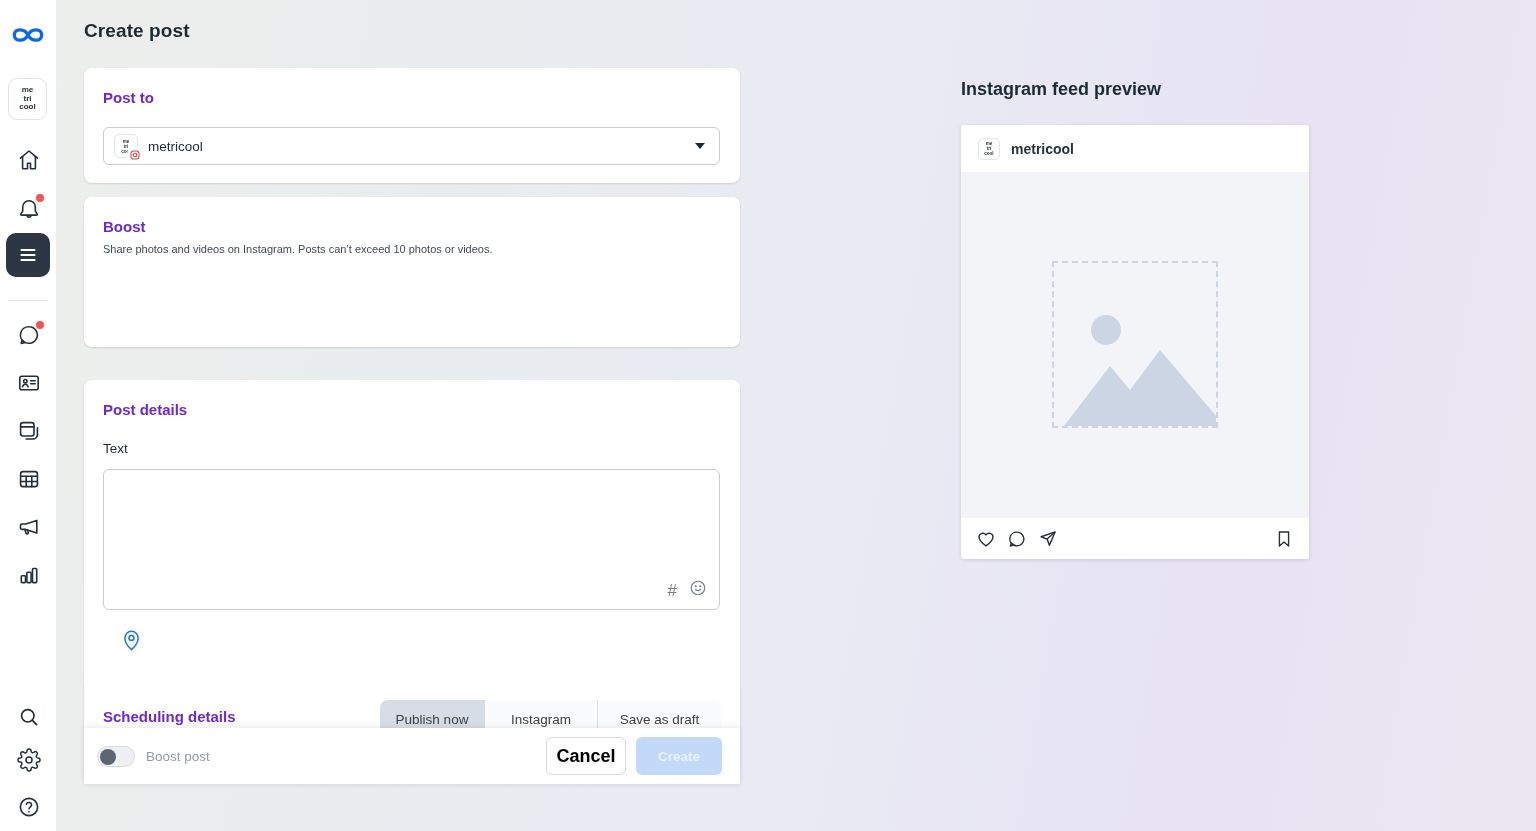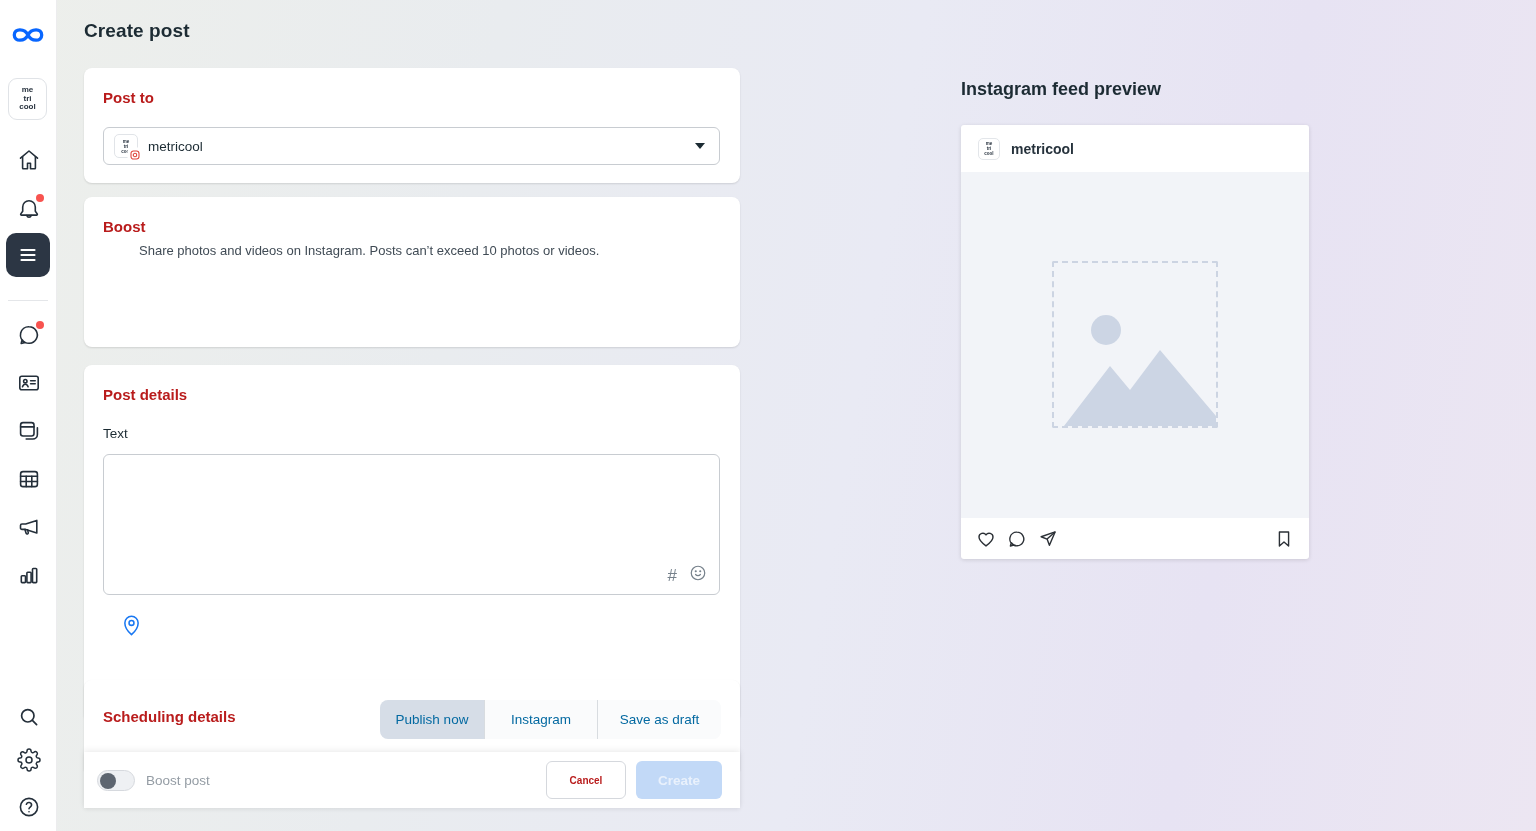--- a/index.html
+++ b/index.html
@@ -18,66 +18,66 @@
   .nav svg { display:block; }
   .nav-selected { position:absolute; left:6px; width:44px; height:44px; background:#2c3644; border:none;
     border-radius:10px; cursor:pointer; display:flex; align-items:center; justify-content:center; }
   .side-divider { position:absolute; left:8px; top:300px; width:40px; height:1px; background:#e4e6e9; }
   .dot { position:absolute; width:8px; height:8px; border-radius:50%; background:#f8534f; }
 
   
   .page-title { position:absolute; left:84px; top:20px; font-size:19px; font-weight:700; color:#1c2b33; letter-spacing:.1px; }
   .card { position:absolute; left:84px; width:656px; background:#ffffff; border-radius:8px;
     box-shadow:0 1px 2px rgba(0,0,0,.12); }
-  .card-title { position:absolute; left:19px; top:21px; font-size:15px; font-weight:700; color:#b91c1c; }
+  .card-title { position:absolute; left:19px; top:21px; font-size:15px; font-weight:700; color:#6d28d9; }
 
   .select { position:absolute; left:19px; top:59px; width:617px; height:38px; border:1px solid #c8ccd1;
     border-radius:6px; background:#fff; display:flex; align-items:center; padding:0 14px 0 10px; cursor:pointer; }
   .mini-avatar { position:relative; width:24px; height:24px; border:1px solid #e1e4e8; border-radius:5px;
     display:flex; flex-direction:column; align-items:center; justify-content:center; font-size:4.5px;
     line-height:5px; font-weight:700; color:#27323e; background:#fff; }
   .ig-badge { position:absolute; right:-4px; bottom:-4px; width:12px; height:12px; background:#fff; border-radius:3px;
     box-shadow:0 0 0 1.5px #fff; display:flex; align-items:center; justify-content:center; }
   .select-label { margin-left:10px; font-size:13.5px; color:#1c2b33; }
   .caret { width:0; height:0; border-left:5px solid transparent; border-right:5px solid transparent;
     border-top:6px solid #1c2b33; margin-left:auto; }
 
-  .media-desc { position:absolute; left:19px; top:46px; font-size:13px; color:#404b55;margin-left:36px; }
+  .media-desc { position:absolute; left:19px; top:46px; font-size:11px; color:#404b55; }
   .btn-row { position:absolute; left:19px; top:92px; display:flex; gap:13px; }
   .btn { display:flex; align-items:center; gap:9px; height:37px; padding:0 15px; background:#fff;
     border:1px solid #d5d9de; border-radius:8px; font-size:13.5px; font-weight:700; color:#1c2b33;
     font-family:inherit; cursor:pointer; }
   .btn .caret-sm { width:0; height:0; border-left:4.5px solid transparent; border-right:4.5px solid transparent;
     border-top:5.5px solid #1c2b33; }
   .v-glyph { font-family:"DejaVu Serif",serif; font-style:italic; font-weight:700; font-size:17px; color:#111b24; line-height:1; }
 
   .text-label { position:absolute; left:19px; top:61px; font-size:13.5px; color:#1c2b33; }
   .textarea-wrap { position:absolute; left:19px; top:89px; width:617px; height:141px; border:1px solid #c8ccd1;
     border-radius:6px; background:#fff; }
   .textarea-wrap textarea { width:100%; height:100%; border:none; outline:none; resize:none; background:transparent;
     font-family:inherit; font-size:14px; padding:10px 12px; color:#1c2b33; }
   .hash-btn { position:absolute; right:42px; bottom:8px; font-size:17px; color:#76818b; background:none; border:none; cursor:pointer; font-family:inherit; }
   .emoji-btn { position:absolute; right:12px; bottom:9px; background:none; border:none; cursor:pointer; }
   .pin-btn { position:absolute; left:38px; top:248px; background:none; border:none; cursor:pointer; }
 
   .seg-group { position:absolute; left:296px; top:20px; height:39px; display:flex; border-radius:8px;
     overflow:hidden; background:#fafbfc; }
-  .seg { display:flex; align-items:center; justify-content:center; font-size:13.5px; color:#0369a1;
+  .seg { display:flex; align-items:center; justify-content:center; font-size:13.5px; color:#404040;
     background:#fafbfc; border:none; border-left:1px solid #d8dce0; cursor:pointer; font-family:inherit; }
   .seg:first-child { border-left:none; }
   .seg.selected { background:#d6dde7; font-weight:400; }
 
-  .action-bar { position:absolute; left:84px; top:752px; width:656px; height:56px; background:#ffffff;
+  .action-bar { position:absolute; left:84px; top:728px; width:656px; height:56px; background:#ffffff;
     box-shadow:0 -2px 6px rgba(0,0,0,.07), 0 2px 4px rgba(0,0,0,.05); z-index:5; }
   .toggle { position:absolute; left:13px; top:18px; width:38px; height:21px; border-radius:11px;
     background:#eef0f3; border:1px solid #d6d9de; cursor:pointer; }
   .toggle .knob { position:absolute; left:2px; top:1.5px; width:16px; height:16px; border-radius:50%; background:#5d6570; }
   .boost-label { position:absolute; left:62px; top:21px; font-size:13.5px; color:#949ca4; }
   .btn-cancel { position:absolute; left:462px; top:9px; width:80px; height:38px; background:#fff;
-    border:1px solid #d5d8dd; border-radius:6px; font-size:10px; font-weight:700; color:#b91c1c; font-family:inherit; cursor:pointer; }
+    border:1px solid #d5d8dd; border-radius:6px; font-size:18px; font-weight:700; color:#000000; font-family:inherit; cursor:pointer; }
   .btn-publish { position:absolute; left:552px; top:9px; width:86px; height:38px; background:#c2d9f7;
     border:none; border-radius:6px; font-size:13.5px; font-weight:700; color:#e9f1fc; font-family:inherit; cursor:not-allowed; }
 
   
   .preview-title { position:absolute; left:961px; top:79px; font-size:18px; font-weight:700; color:#1c2b33; }
   .preview-card { position:absolute; left:961px; top:125px; width:348px; height:434px; background:#fff;
     border-radius:3px; box-shadow:0 1px 4px rgba(0,0,0,.13); }
   .preview-header { position:absolute; left:0; top:0; width:100%; height:47px; display:flex; align-items:center; padding:0 17px; }
   .preview-avatar { width:22px; height:22px; border:1px solid #e3e6ea; border-radius:5px; display:flex;
     flex-direction:column; align-items:center; justify-content:center; font-size:4.5px; line-height:5px;
@@ -220,21 +220,21 @@
       <span class="select-label">metricool</span>
       <span class="caret"></span>
     </div>
   </section>
 
   <section class="card" style="top:197px; height:150px">
     <div class="card-title">Boost</div>
     <div class="media-desc">Share photos and videos on Instagram. Posts can’t exceed 10 photos or videos.</div>
   </section>
 
-  <section class="card" style="top:365px; height:357px">
+  <section class="card" style="top:380px; height:357px">
     <div class="card-title">Post details</div>
     <div class="text-label">Text</div>
     <div class="textarea-wrap">
       <textarea style=""></textarea>
       <button class="hash-btn">#</button>
       <button class="emoji-btn">
         <svg width="18" height="18" viewBox="0 0 24 24" fill="none" stroke="#76818b" stroke-width="1.6" stroke-linecap="round">
             <circle cx="12" cy="12" r="9"></circle>
             <path d="M8.8 14a4.2 4.2 0 0 0 6.4 0"></path>
             <circle cx="9" cy="9.6" r="0.6" fill="#76818b"></circle>

